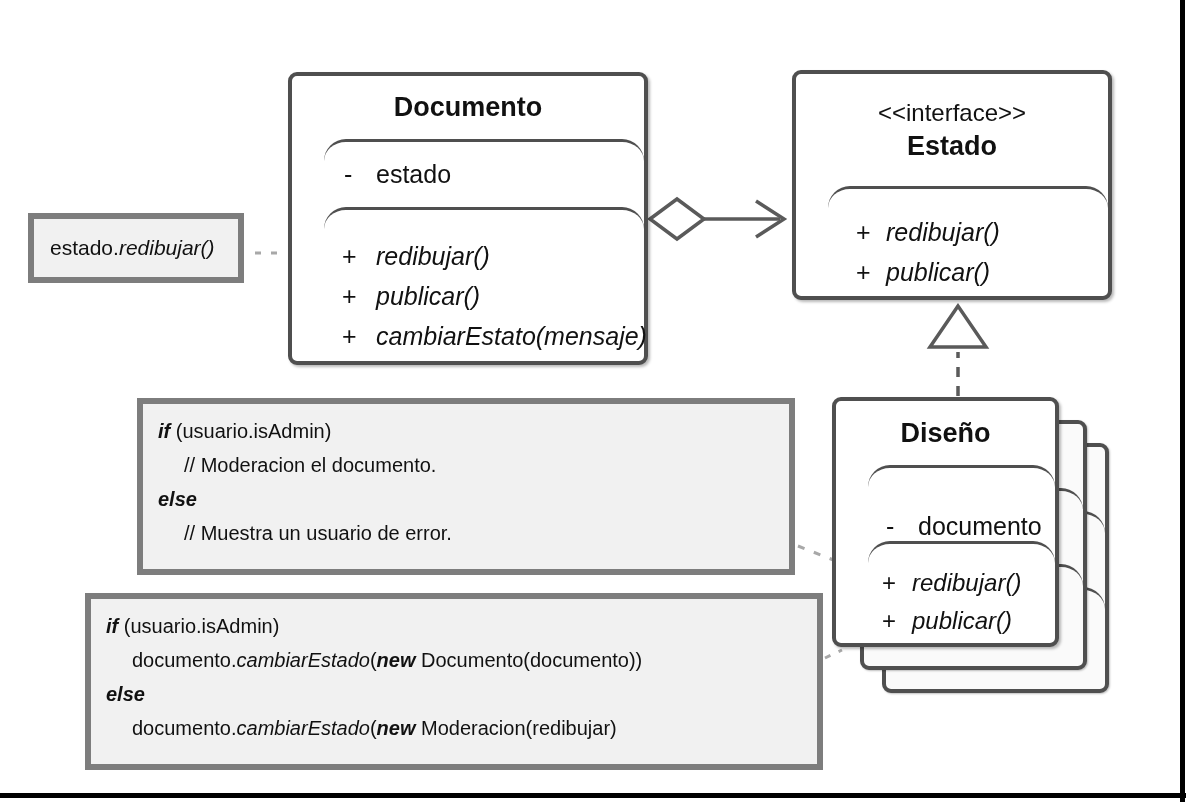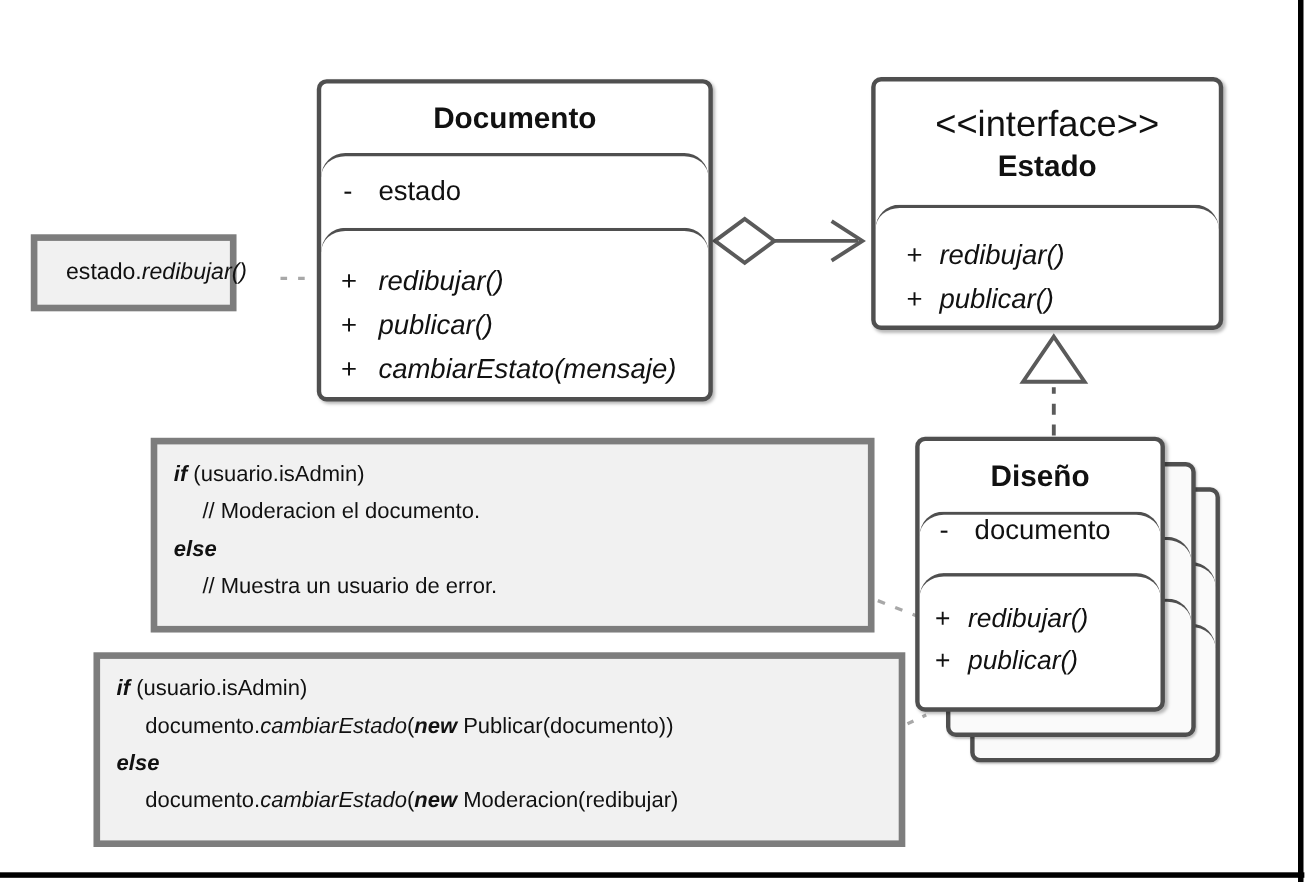--- a/index.html
+++ b/index.html
@@ -24,27 +24,27 @@
     position: absolute;
     background: #ffffff;
     border: 4px solid #4f4f4f;
     border-radius: 9px;
     box-shadow: 2px 2px 3px rgba(0,0,0,0.28);
     display: flex;
     flex-direction: column;
     box-sizing: border-box;
   }
   .uml-box .sec { box-sizing: border-box; border-radius: 22px; }
-  .uml-box .sec + .sec { border-top: 3px solid #4f4f4f; }
+  .uml-box .sec + .sec { border-top: 3px solid #4f4f4f; margin-left: 32px; }
   .sec.title {
     display: flex; flex-direction: column;
     align-items: center; justify-content: center;
     font-weight: bold; font-size: 27px;
   }
-  .stereotype { font-weight: normal; font-size: 33px; margin-bottom: 4px; }
+  .stereotype { font-weight: normal; font-size: 24px; margin-bottom: 4px; }
   .row { white-space: pre; font-size: 25px; }
   .pfx { display: inline-block; }
   .i { font-style: italic; }
   .b { font-weight: bold; font-style: italic; }
 
   #box-documento { left: 288px; top: 72px; width: 360px; height: 293px; }
   #box-documento .sec.title { height: 63px; }
   #box-documento .sec.attrs { height: 68px; display: flex; align-items: center; padding-left: 20px; }
   #box-documento .sec.attrs .pfx { width: 32px; }
   #box-documento .sec.methods { flex: 1; padding: 26px 0 0 18px; }
@@ -56,39 +56,39 @@
   #box-estado .sec.methods { flex: 1; padding: 23px 0 0 28px; }
   #box-estado .sec.methods .row { line-height: 40px; }
   #box-estado .sec.methods .pfx { width: 30px; }
 
   .diseno-box { width: 227px; height: 250px; }
   .diseno-shadow { background: #fafafa; box-shadow: 1px 1px 2px rgba(0,0,0,0.25); }
   #diseno-shadow-2 { left: 882px; top: 443px; }
   #diseno-shadow-1 { left: 860px; top: 420px; }
   #box-diseno { left: 832px; top: 397px; }
   .diseno-box .sec.title { height: 64px; }
-  .diseno-box .sec.attrs { height: 56px; display: flex; align-items: flex-start; padding-left: 18px; }
+  .diseno-box .sec.attrs { height: 76px; display: flex; align-items: flex-end; padding-left: 18px; }
   .diseno-box .sec.attrs .pfx { width: 32px; }
   .diseno-box .sec.methods { flex: 1; padding: 20px 0 0 14px; }
   .diseno-box .sec.methods .row { line-height: 38px; font-size: 24px; }
   .diseno-box .sec.methods .pfx { width: 30px; }
 
   
   .note {
     position: absolute;
     background: #f1f1f1;
     border: 6px solid #7d7d7d;
     box-sizing: border-box;
     font-size: 20px;
   }
   .note .line { white-space: pre; line-height: 34px; }
   .note .ind { padding-left: 26px; }
   #note-call {
-    left: 28px; top: 213px; width: 187px; height: 70px;
-    display: flex; align-items: center; padding-left: 26px;
+    left: 28px; top: 213px; width: 216px; height: 70px;
+    display: flex; align-items: center; padding-left: 16px;
     font-size: 21px;
   }
   #note-redraw { left: 137px; top: 398px; width: 658px; height: 177px; padding: 10px 0 0 15px; }
   #note-publish { left: 85px; top: 593px; width: 738px; height: 177px; padding: 10px 0 0 15px; }
 </style>
 </head>
 <body>
 
 <div class="canvas">
 
@@ -161,21 +161,21 @@
 
   <div class="note" id="note-redraw">
     <div class="line"><span class="b">if</span><span> (usuario.isAdmin)</span></div>
     <div class="line ind"><span>// Moderacion el documento.</span></div>
     <div class="line"><span class="b">else</span></div>
     <div class="line ind"><span>// Muestra un usuario de error.</span></div>
   </div>
 
   <div class="note" id="note-publish">
     <div class="line"><span class="b">if</span><span> (usuario.isAdmin)</span></div>
-    <div class="line ind"><span>documento.</span><span class="i">cambiarEstado</span><span>(</span><span class="b">new</span><span> Publicar(documento))</span></div>
+    <div class="line ind"><span>documento.</span><span class="i">cambiarEstado</span><span>(</span><span class="b">new</span><span> Documento(documento))</span></div>
     <div class="line"><span class="b">else</span></div>
     <div class="line ind"><span>documento.</span><span class="i">cambiarEstado</span><span>(</span><span class="b">new</span><span> Moderacion(redibujar)</span></div>
   </div>
 
   <div class="frame-right"></div>
   <div class="frame-bottom"></div>
 
 </div>
 
 </body></html>

